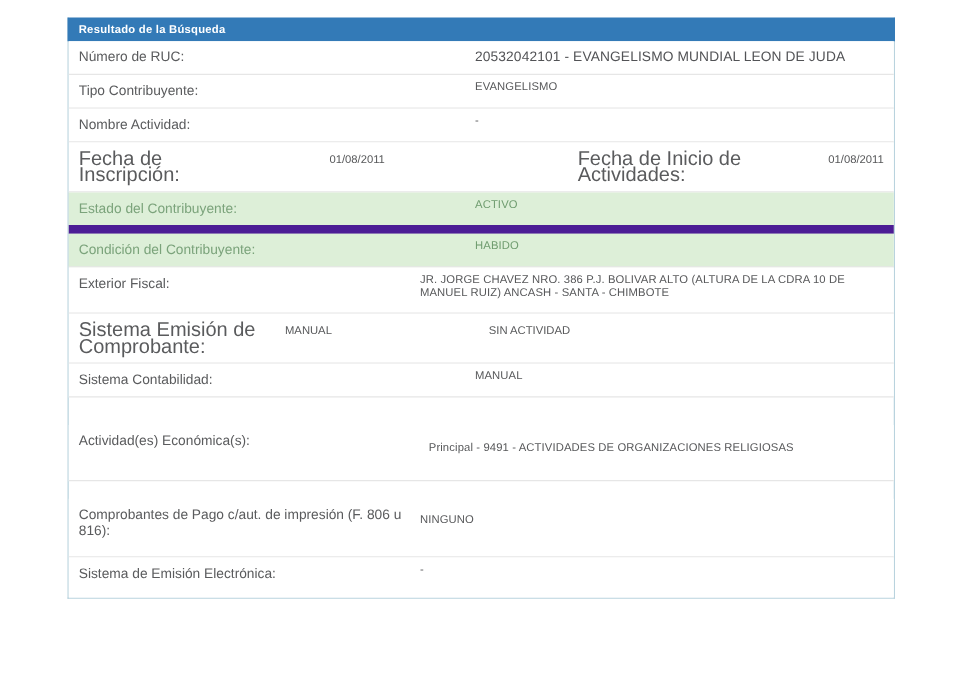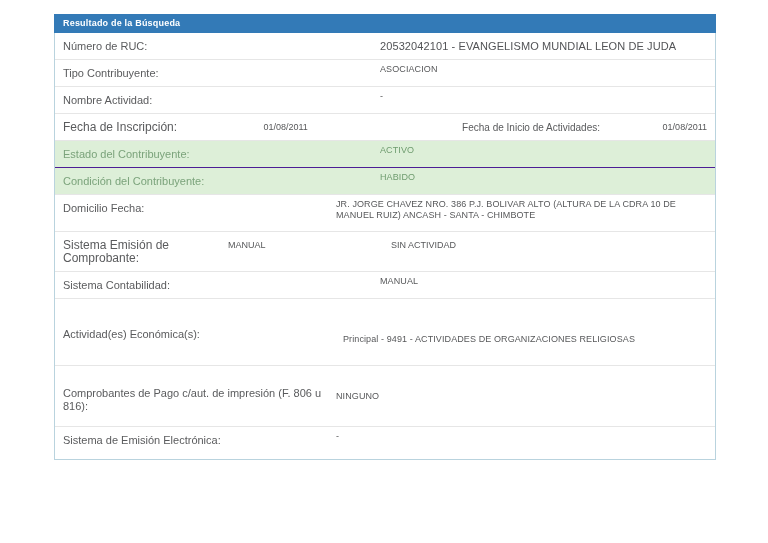--- a/index.html
+++ b/index.html
@@ -9,39 +9,39 @@
     position:absolute; left:54px; top:14px; width:662px;
     border:1px solid #b9d3de; border-top:none; background:#fff;
   }
   .panel-header {
     background:#337ab7; color:#ffffff;
     font-size:9px; font-weight:bold; letter-spacing:0.2px;
     padding:5px 9px 5px 9px; height:19px; line-height:9px;
     margin:0 -1px; 
   }
   .row { display:flex; align-items:stretch; border-bottom:1px solid #e6e6e6; background:#fff; }
-  .row.green { background:#ddefd8; border-bottom:1px solid #4c1d95; }
+  .row.green { background:#ddefd8; border-bottom:7px solid #4c1d95; }
   .row.green.last-green { border-bottom:1px solid #e6e6e6; }
   .row.green .lbl { color:#7ba37b; }
   .row.green .val { color:#6f9c6f; }
   .lbl {
     width:281px; padding:7px 10px 6px 8px;
     font-size:11px; color:#5a5b5d; line-height:13px;
   }
   .val {
     flex:1; padding:4px 12px 6px 0;
     font-size:9px; color:#57585a; line-height:11px; letter-spacing:0.1px;
   }
   .val.big { font-size:11px; padding-top:7px; line-height:13px; color:#525356; }
   .val.pad { padding-top:13px; padding-left:7px; }
   .val.pad2 { padding-top:11px; }
   
-  .c1 { width:173px; padding:7px 6px 6px 8px; font-size:12px; color:#5a5b5d; line-height:13px; }
+  .c1 { width:173px; padding:7px 6px 6px 8px; font-size:16px; color:#5a5b5d; line-height:13px; }
   .v1 { width:163px; padding:8px 6px 6px 0; font-size:9px; color:#57585a; line-height:11px; }
-  .c2 { width:165px; padding:7px 6px 6px 0; font-size:10px; color:#5a5b5d; line-height:13px; }
+  .c2 { width:165px; padding:7px 6px 6px 0; font-size:16px; color:#5a5b5d; line-height:13px; }
   .v2 { flex:1; padding:8px 8px 6px 0; font-size:9px; color:#57585a; line-height:11px; }
   
   .h27 { min-height:27px;gap:44px; }
   .h37 { min-height:37px; }
   .h36 { min-height:36px; }
   .h45 { min-height:45px;margin-top:22px; }
   .h47 { min-height:47px;margin-top:14px; }
   .h32 { min-height:32px; border-bottom:none; }
 </style>
 </head>
@@ -53,21 +53,21 @@
     <span>Resultado de la Búsqueda</span>
   </div>
 
   <div class="row h27">
     <div class="lbl">Número de RUC:</div>
     <div class="val big">20532042101 - EVANGELISMO MUNDIAL LEON DE JUDA</div>
   </div>
 
   <div class="row h27">
     <div class="lbl">Tipo Contribuyente:</div>
-    <div class="val">ASOCIACION</div>
+    <div class="val">EVANGELISMO</div>
   </div>
 
   <div class="row h27">
     <div class="lbl">Nombre Actividad:</div>
     <div class="val">-</div>
   </div>
 
   <div class="row h27">
     <div class="c1">Fecha de Inscripción:</div>
     <div class="v1">01/08/2011</div>
@@ -79,21 +79,21 @@
     <div class="lbl">Estado del Contribuyente:</div>
     <div class="val">ACTIVO</div>
   </div>
 
   <div class="row green last-green h27">
     <div class="lbl">Condición del Contribuyente:</div>
     <div class="val">HABIDO</div>
   </div>
 
   <div class="row h37">
-    <div class="lbl">Domicilio Fecha:</div>
+    <div class="lbl">Exterior Fiscal:</div>
     <div class="val">JR. JORGE CHAVEZ NRO. 386 P.J. BOLIVAR ALTO (ALTURA DE LA CDRA 10 DE MANUEL RUIZ) ANCASH - SANTA - CHIMBOTE</div>
   </div>
 
   <div class="row h36">
     <div class="c1">Sistema Emisión de Comprobante:</div>
     <div class="v1">MANUAL</div>
     <div class="v2">SIN ACTIVIDAD</div>
   </div>
 
   <div class="row h27">

